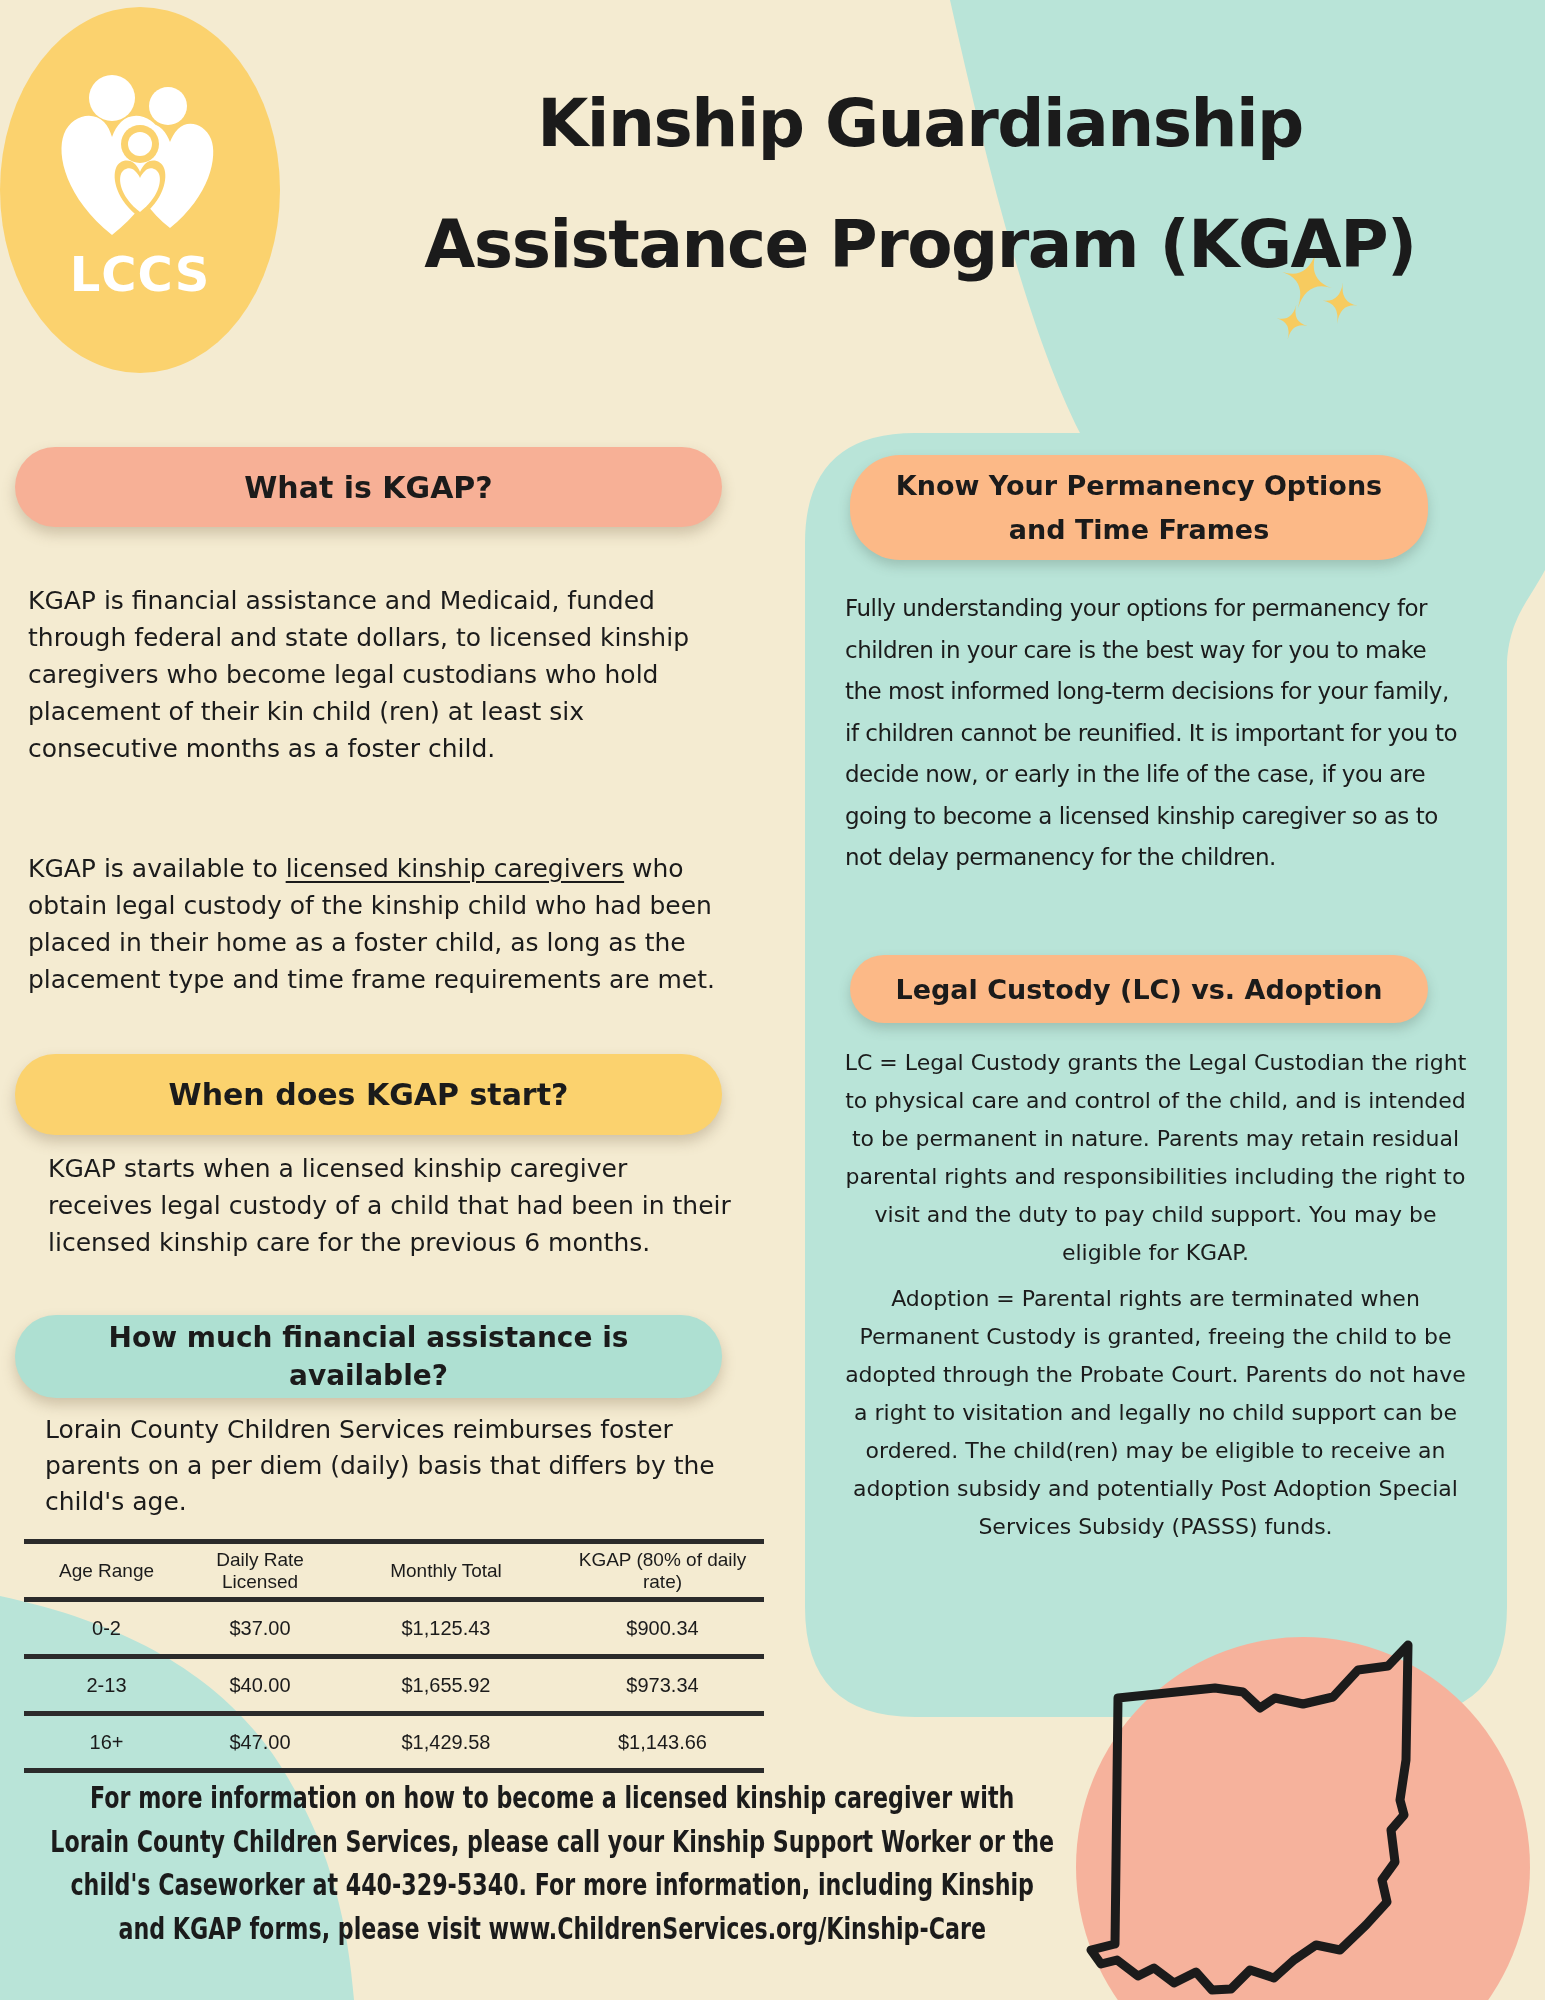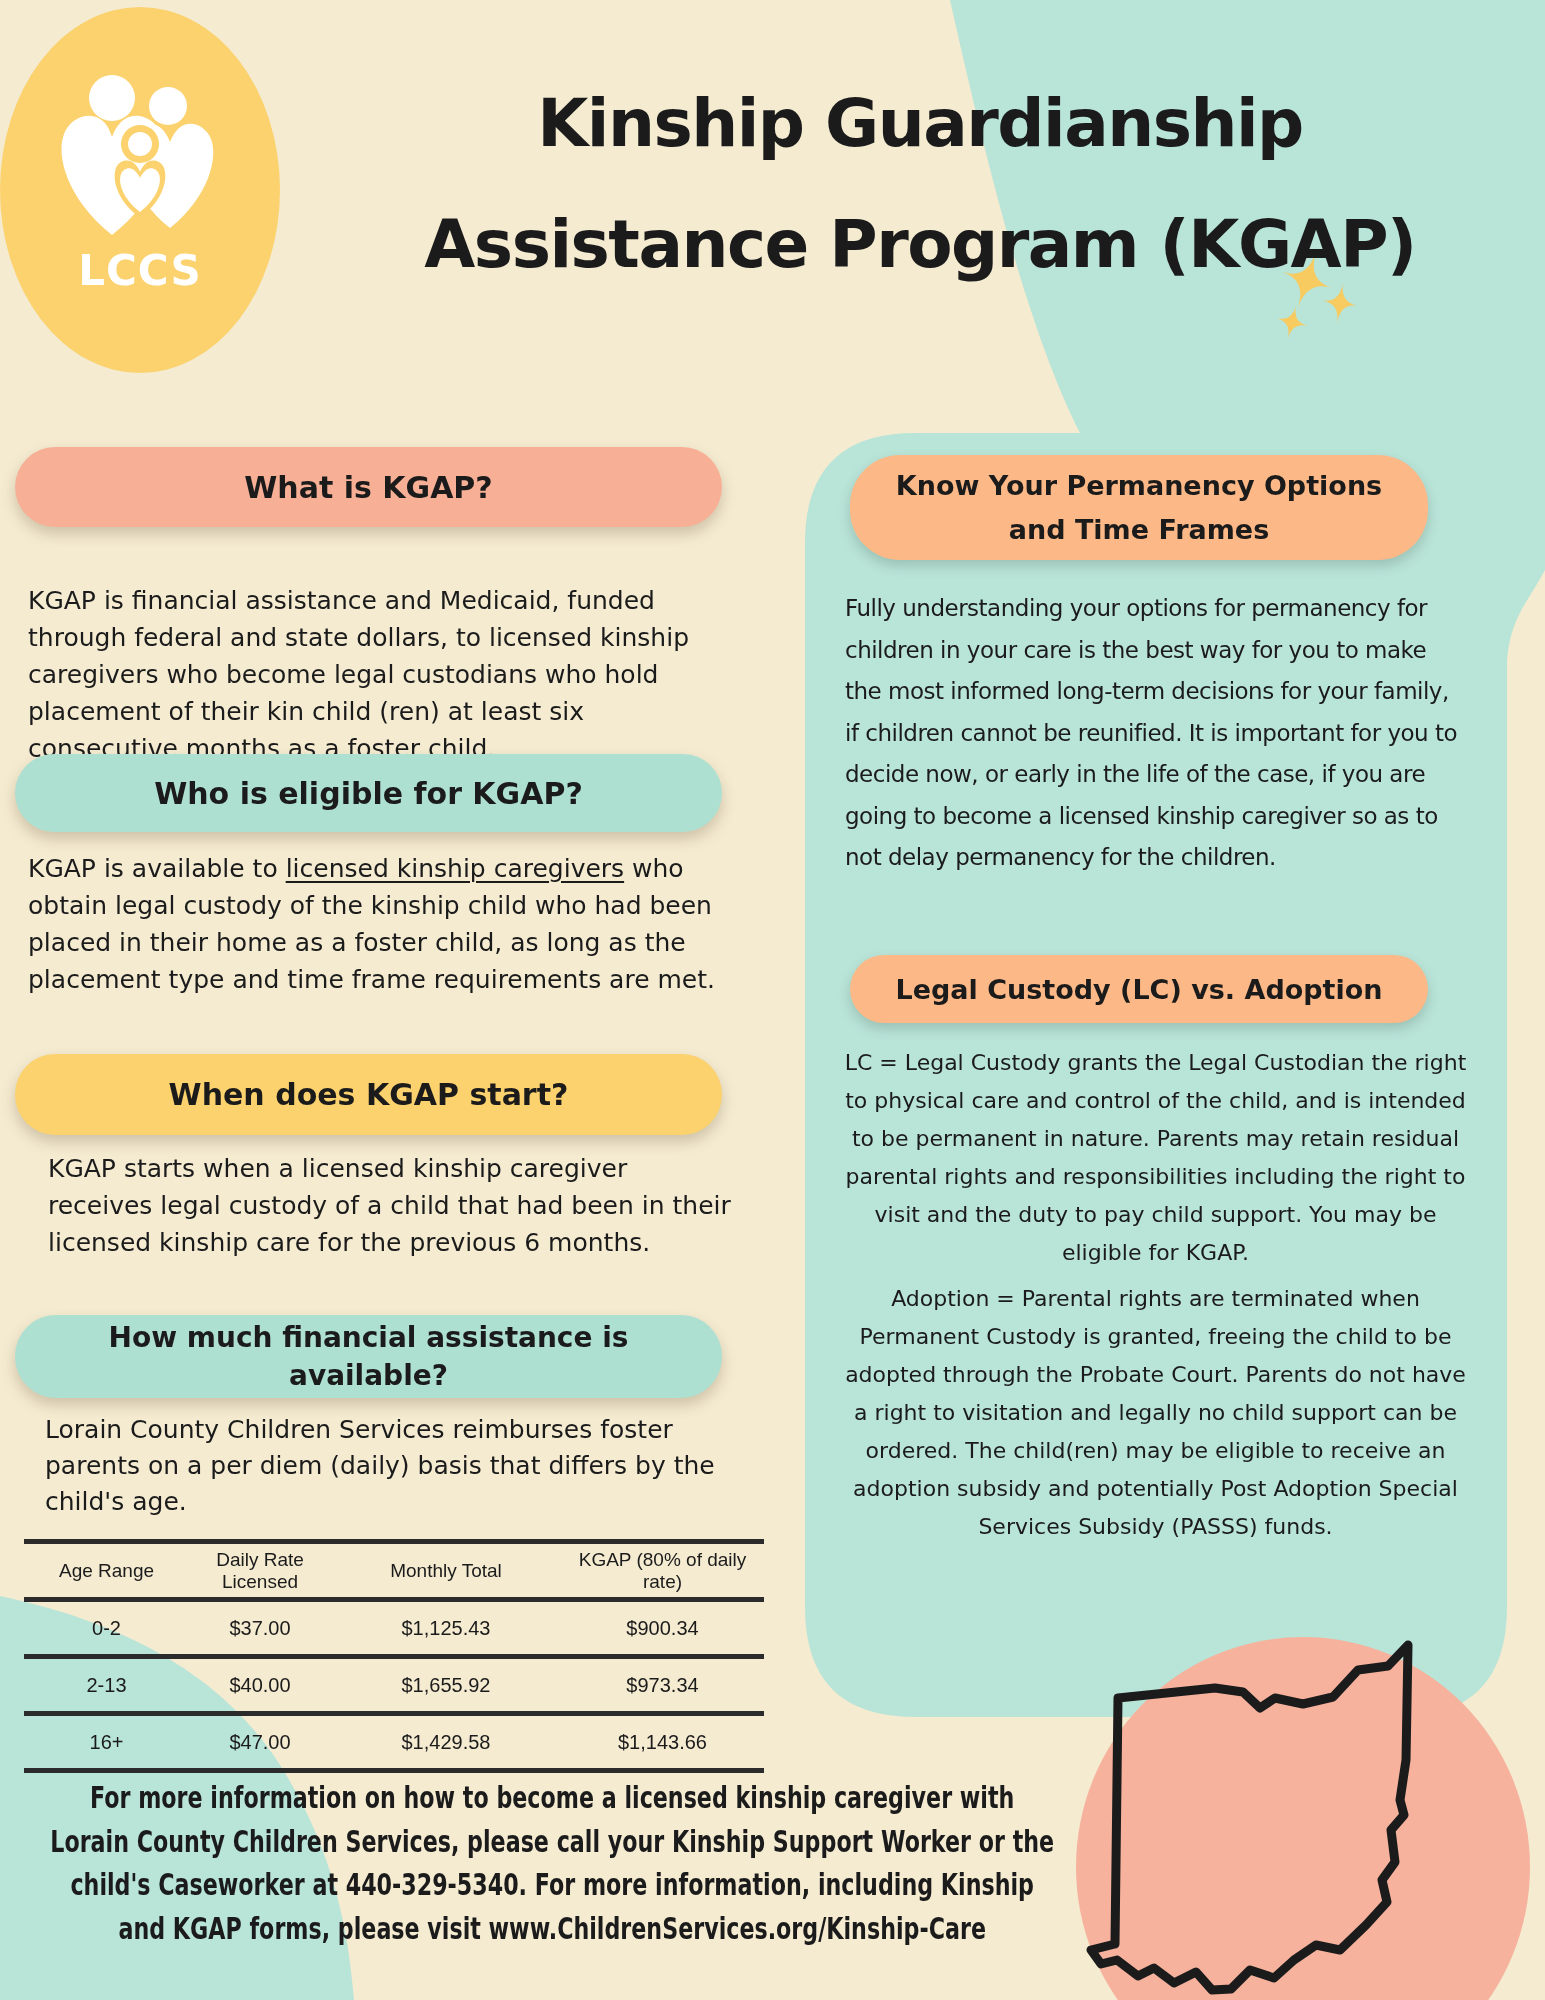--- a/index.html
+++ b/index.html
@@ -14,21 +14,21 @@
   .bg{position:absolute;left:0;top:0;}
   .shape-teal{fill:var(--teal,#B9E4D8);}
   .shape-yellow{fill:var(--yellow,#FBD26E);}
   .shape-peach{fill:var(--peach,#F6B29C);}
   .ohio{fill:none;stroke:var(--ink,#1B1B1B);stroke-width:9;stroke-linejoin:round;stroke-linecap:round;}
   .sparkle{fill:var(--sparkle,#F7CB5F);}
   .logo-white{fill:#ffffff;}
   .logo-yellow{fill:var(--yellow,#FBD26E);}
 
   .logo-text{left:40px;top:246px;width:200px;text-align:center;color:#fff;
-    font-weight:bold;font-size:42px;letter-spacing:1px;}
+    font-weight:bold;font-size:48px;letter-spacing:1px;}
 
   .title{left:330px;top:63px;width:1180px;text-align:center;font-weight:bold;
     font-size:66px;line-height:121px;letter-spacing:-1.5px;}
 
   .pill{display:flex;flex-direction:column;align-items:center;justify-content:center;
     text-align:center;font-weight:bold;box-shadow:0 7px 14px rgba(110,90,60,.28);}
   .pill-salmon{background:var(--salmon);}
   .pill-teal{background:var(--teal_pill);}
   .pill-yellow{background:var(--yellow);}
   .pill-orange{background:var(--orange);box-shadow:0 6px 12px rgba(70,90,80,.25);}
@@ -108,23 +108,20 @@
   <div class="abs title">
     <div>Kinship Guardianship</div>
     <div>Assistance Program (KGAP)</div>
   </div>
 
   <div class="abs pill pill-salmon h1" style="left:15px;top:447px;width:707px;height:80px;border-radius:40px;">
     <div>What is KGAP?</div>
   </div>
   <div class="abs body-text" style="left:28px;top:543px;width:700px;margin-top:39px;">KGAP is financial assistance and Medicaid, funded through federal and state dollars, to licensed kinship caregivers who become legal custodians who hold placement of their kin child (ren) at least six consecutive months as a foster child.</div>
 
-  <div class="abs pill pill-teal h1" style="left:15px;top:754px;width:707px;height:78px;border-radius:39px;">
-    <div>Who is eligible for KGAP?</div>
-  </div>
   <div class="abs body-text" style="left:28px;top:850px;width:700px;"><span>KGAP is available to </span><u class="kw">licensed kinship caregivers</u><span> who obtain legal custody of the kinship child  who had been placed in their home as a foster child, as long as the placement type and time frame requirements are met.</span></div>
 
   <div class="abs pill pill-yellow h1" style="left:15px;top:1054px;width:707px;height:81px;border-radius:40px;">
     <div>When does KGAP start?</div>
   </div>
   <div class="abs body-text" style="left:40px;top:1150px;width:690px;margin-left:8px;">KGAP starts when a licensed kinship caregiver receives legal custody of a child that had been in their  licensed kinship care for the previous 6 months.</div>
 
   <div class="abs pill pill-teal h2" style="left:15px;top:1315px;width:707px;height:83px;border-radius:41px;">
     <div>How much financial assistance is</div>
     <div>available?</div>

